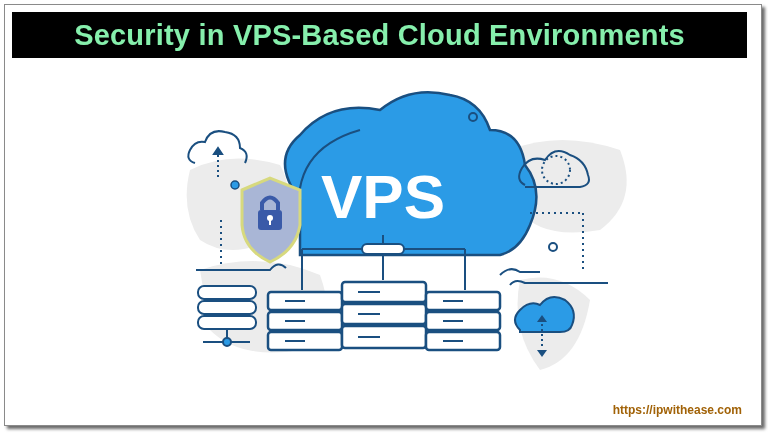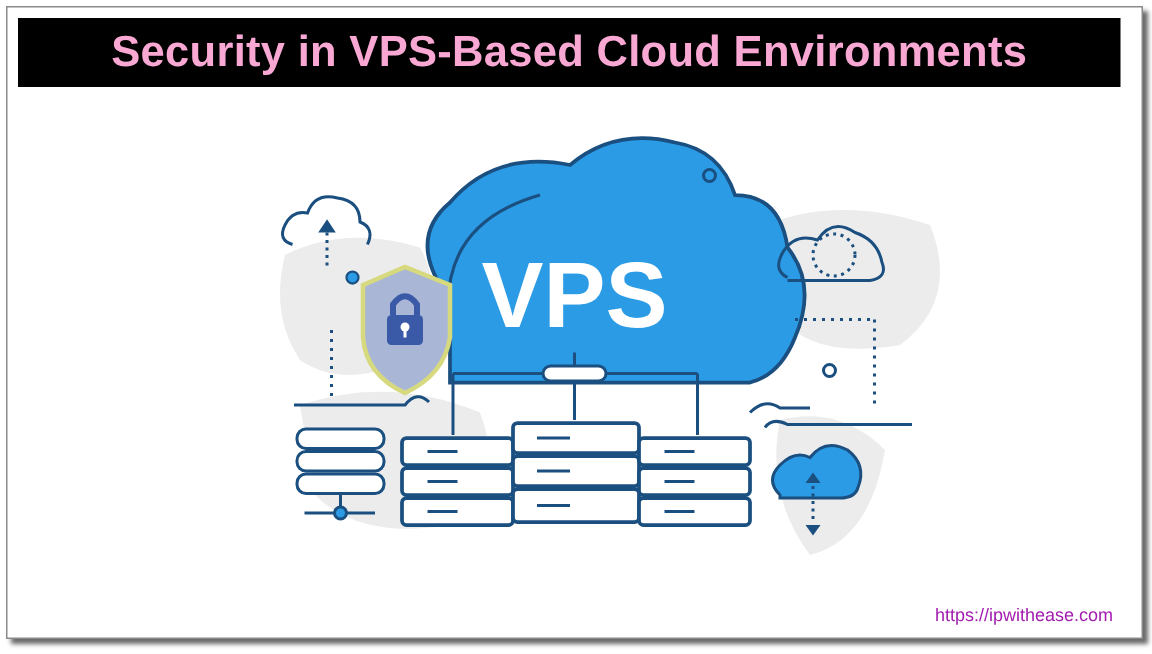--- a/index.html
+++ b/index.html
@@ -1,21 +1,21 @@
 <!DOCTYPE html>
 <html><head>
 <meta charset="utf-8">
 <style>
   html,body{margin:0;padding:0;background:#ffffff;}
   body{width:768px;height:436px;position:relative;overflow:hidden;font-family:"Liberation Sans",sans-serif;}
   .frame{position:absolute;left:4px;top:4px;width:756px;height:420px;border:1px solid #8a8a8a;box-shadow:3px 3px 3px #6a6a6a;background:#fff;}
   .title-bar{position:absolute;left:12px;top:12px;width:735px;height:46px;background:#000;display:flex;align-items:center;justify-content:center;}
-  .title-text{color:#f9a8d4;font-weight:bold;font-size:29px;font-family:"Liberation Sans",sans-serif;letter-spacing:0.2px;}
+  .title-text{color:#86efac;font-weight:bold;font-size:29px;font-family:"Liberation Sans",sans-serif;letter-spacing:0.2px;}
   .art{position:absolute;left:0;top:60px;width:768px;height:340px;}
-  .url{position:absolute;right:26px;top:403px;color:#a21caf;font-weight:normal;font-size:12px;}
+  .url{position:absolute;right:26px;top:403px;color:#a16207;font-weight:bold;font-size:12px;}
 </style>
 </head>
 <body>
 
 <div class="frame"></div>
 
 <div class="title-bar">
   <span class="title-text">Security in VPS-Based Cloud Environments</span>
 </div>
 

